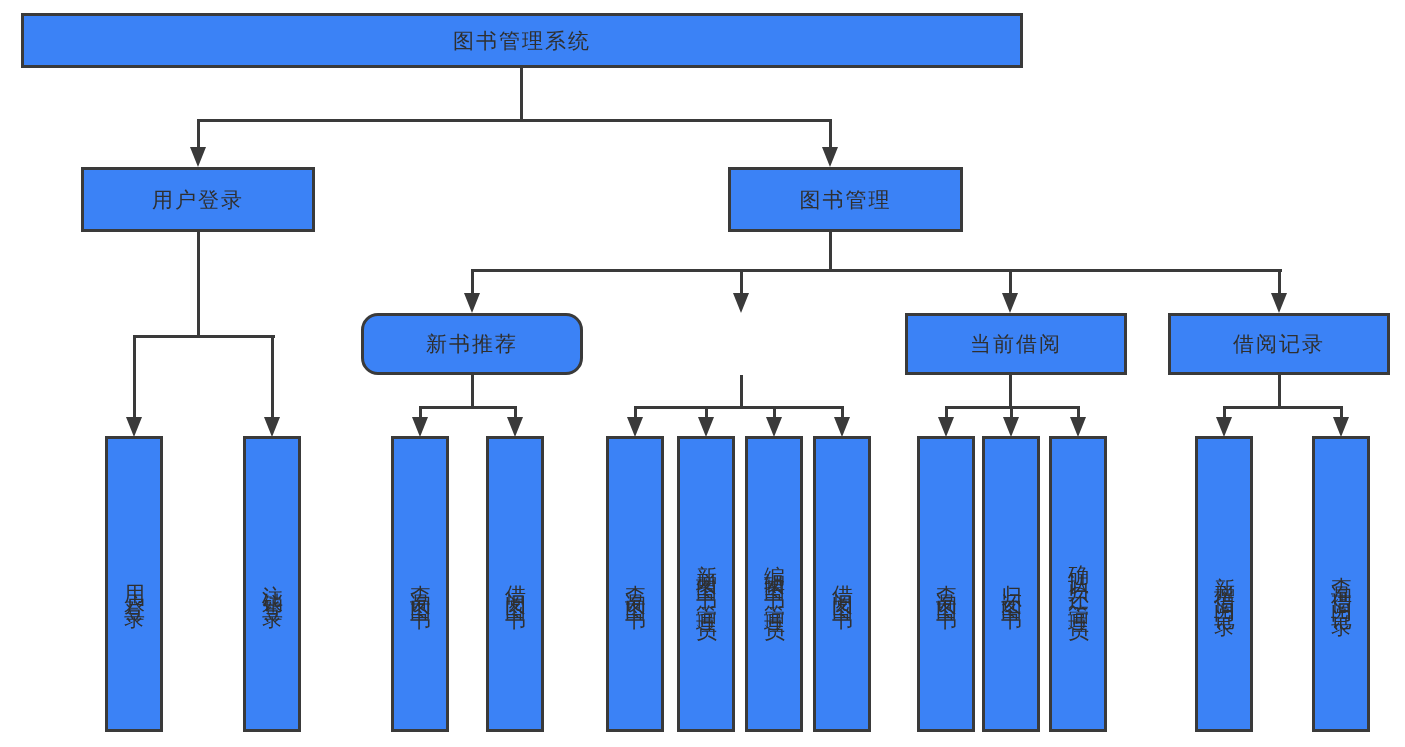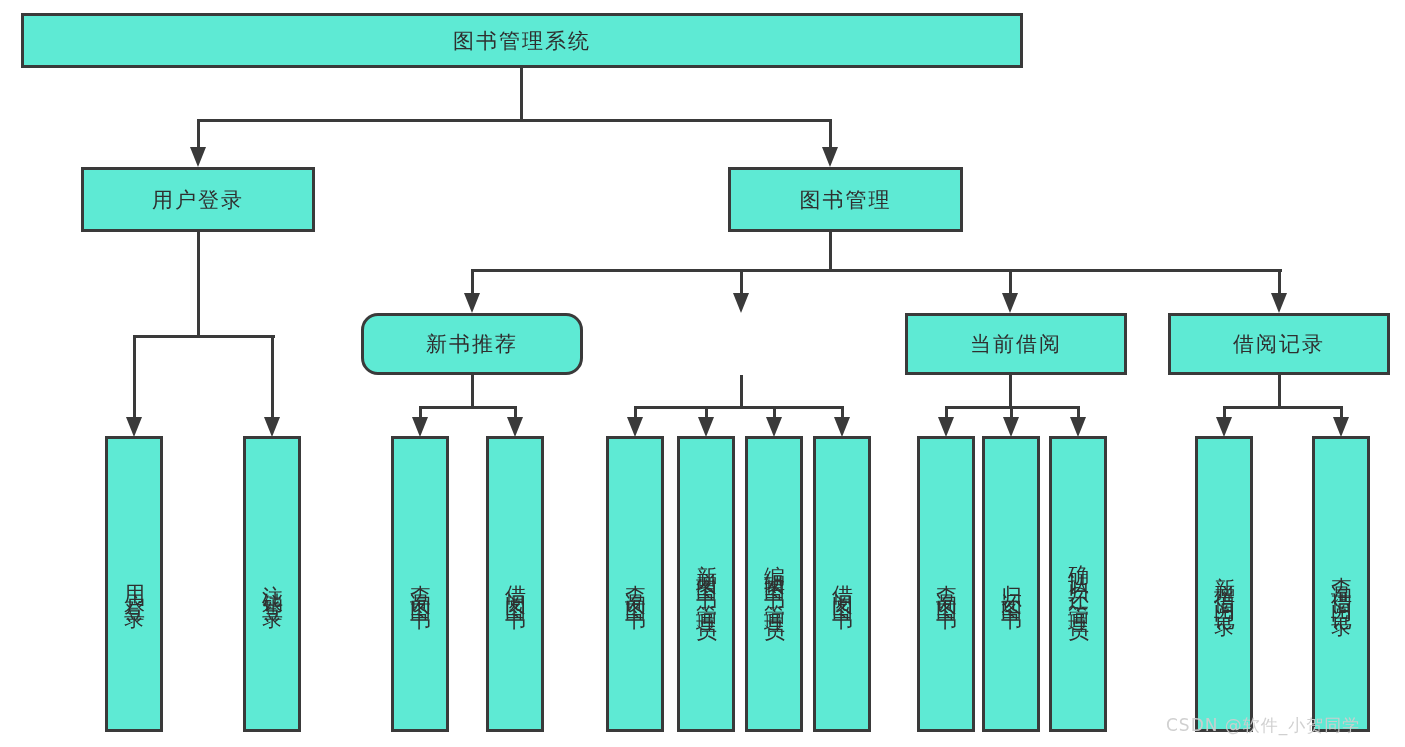--- a/index.html
+++ b/index.html
@@ -8,21 +8,21 @@
     width: 1405px;
     height: 747px;
     background: #ffffff;
     font-family: "DejaVu Sans", "Liberation Sans", sans-serif;
     overflow: hidden;
   }
   .box {
     position: absolute;
     box-sizing: border-box;
     border: 3px solid #3a3a3a;
-    background: #5eead4;
+    background: #3b82f6;
     display: flex;
     align-items: center;
     justify-content: center;
     color: #2f2f2f;
   }
   .hlbl {
     font-size: 21px;
     letter-spacing: 2px;
     white-space: nowrap;
     color: #2f2f2f;
@@ -180,15 +180,14 @@
     <span class="vlbl">确认归还（管理员）</span>
   </div>
 
   <div class="box" style="left:1195px; top:436px; width:58px; height:296px;">
     <span class="vlbl">新增借阅记录</span>
   </div>
   <div class="box" style="left:1312px; top:436px; width:58px; height:296px;">
     <span class="vlbl">查询借阅记录</span>
   </div>
 
-  <div class="watermark">CSDN @软件_小贺同学</div>
 
 </div>
 
 </body></html>

